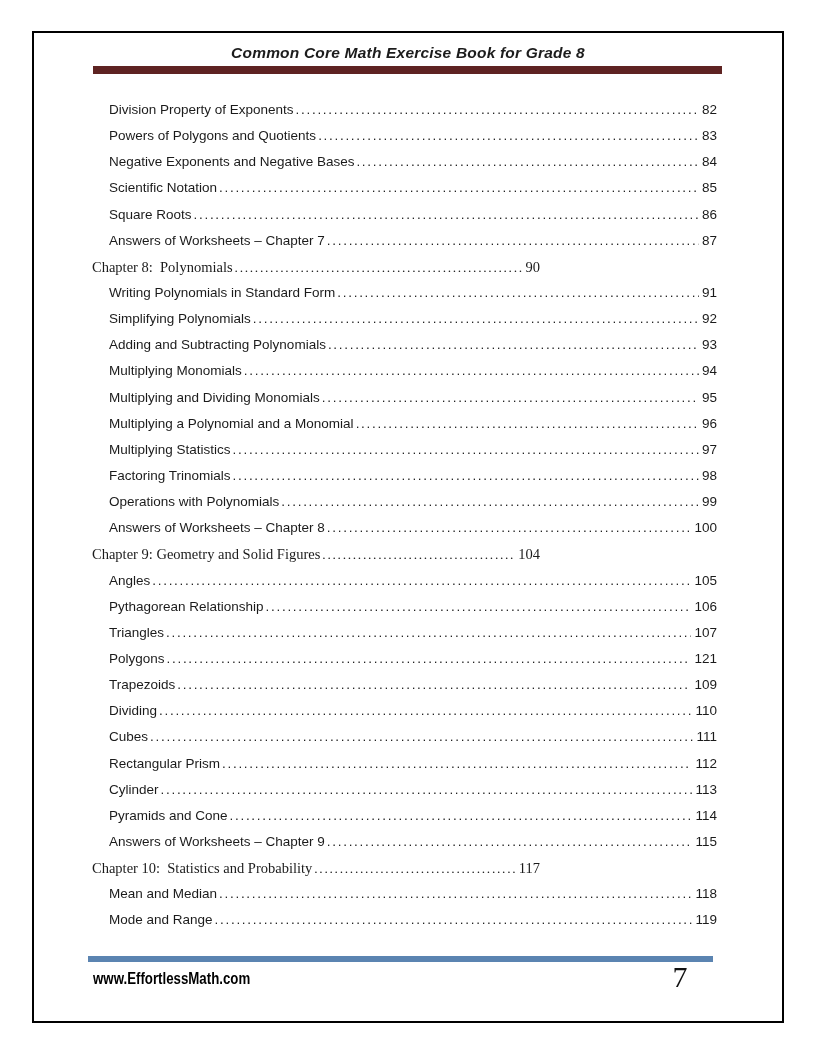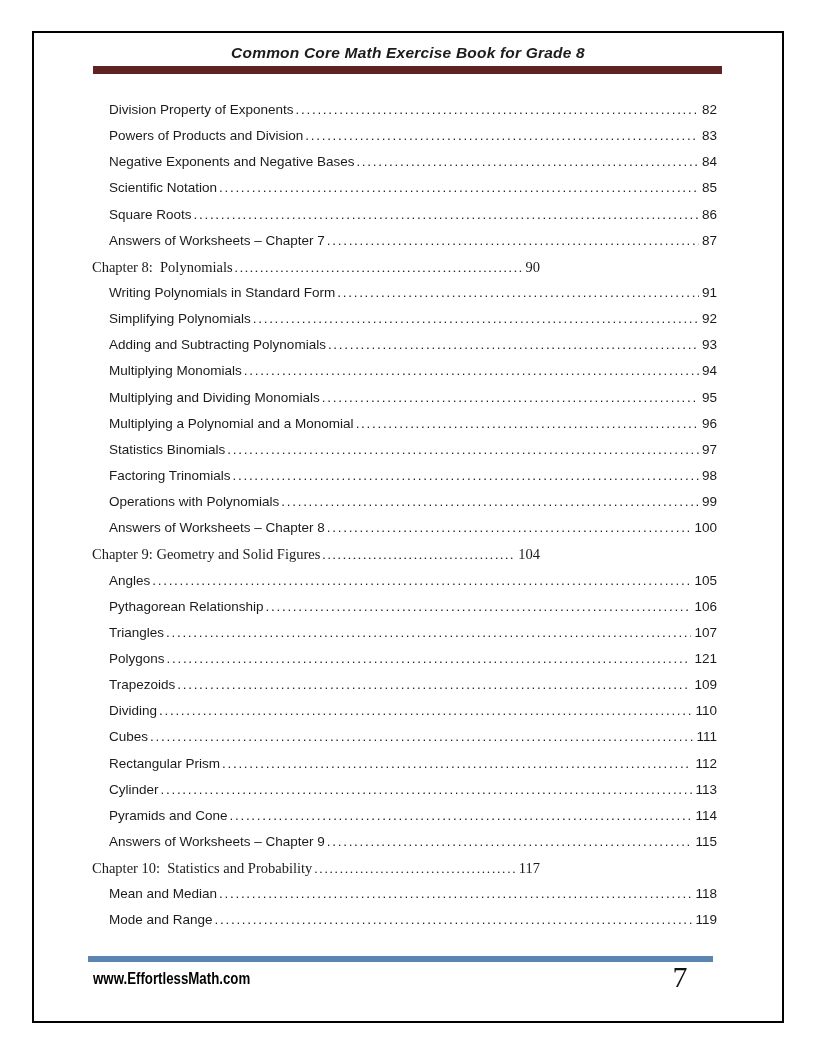--- a/index.html
+++ b/index.html
@@ -92,21 +92,21 @@
 
   <div class="header-bar" style="background: rgb(94, 35, 34);"></div>
 
   <div class="toc" id="toc">
       <div class="row sub">
         <span class="label">Division Property of Exponents</span>
         <span class="dots">................................................................................................................................................................................................................................................</span>
         <span class="pageno">82</span>
       </div>
       <div class="row sub">
-        <span class="label">Powers of Products and Division</span>
+        <span class="label">Powers of Polygons and Quotients</span>
         <span class="dots">................................................................................................................................................................................................................................................</span>
         <span class="pageno">83</span>
       </div>
       <div class="row sub">
         <span class="label">Negative Exponents and Negative Bases</span>
         <span class="dots">................................................................................................................................................................................................................................................</span>
         <span class="pageno">84</span>
       </div>
       <div class="row sub">
         <span class="label">Scientific Notation</span>
@@ -152,21 +152,21 @@
         <span class="label">Multiplying and Dividing Monomials</span>
         <span class="dots">................................................................................................................................................................................................................................................</span>
         <span class="pageno">95</span>
       </div>
       <div class="row sub">
         <span class="label">Multiplying a Polynomial and a Monomial</span>
         <span class="dots">................................................................................................................................................................................................................................................</span>
         <span class="pageno">96</span>
       </div>
       <div class="row sub">
-        <span class="label">Statistics Binomials</span>
+        <span class="label">Multiplying Statistics</span>
         <span class="dots">................................................................................................................................................................................................................................................</span>
         <span class="pageno">97</span>
       </div>
       <div class="row sub">
         <span class="label">Factoring Trinomials</span>
         <span class="dots">................................................................................................................................................................................................................................................</span>
         <span class="pageno">98</span>
       </div>
       <div class="row sub">
         <span class="label">Operations with Polynomials</span>

